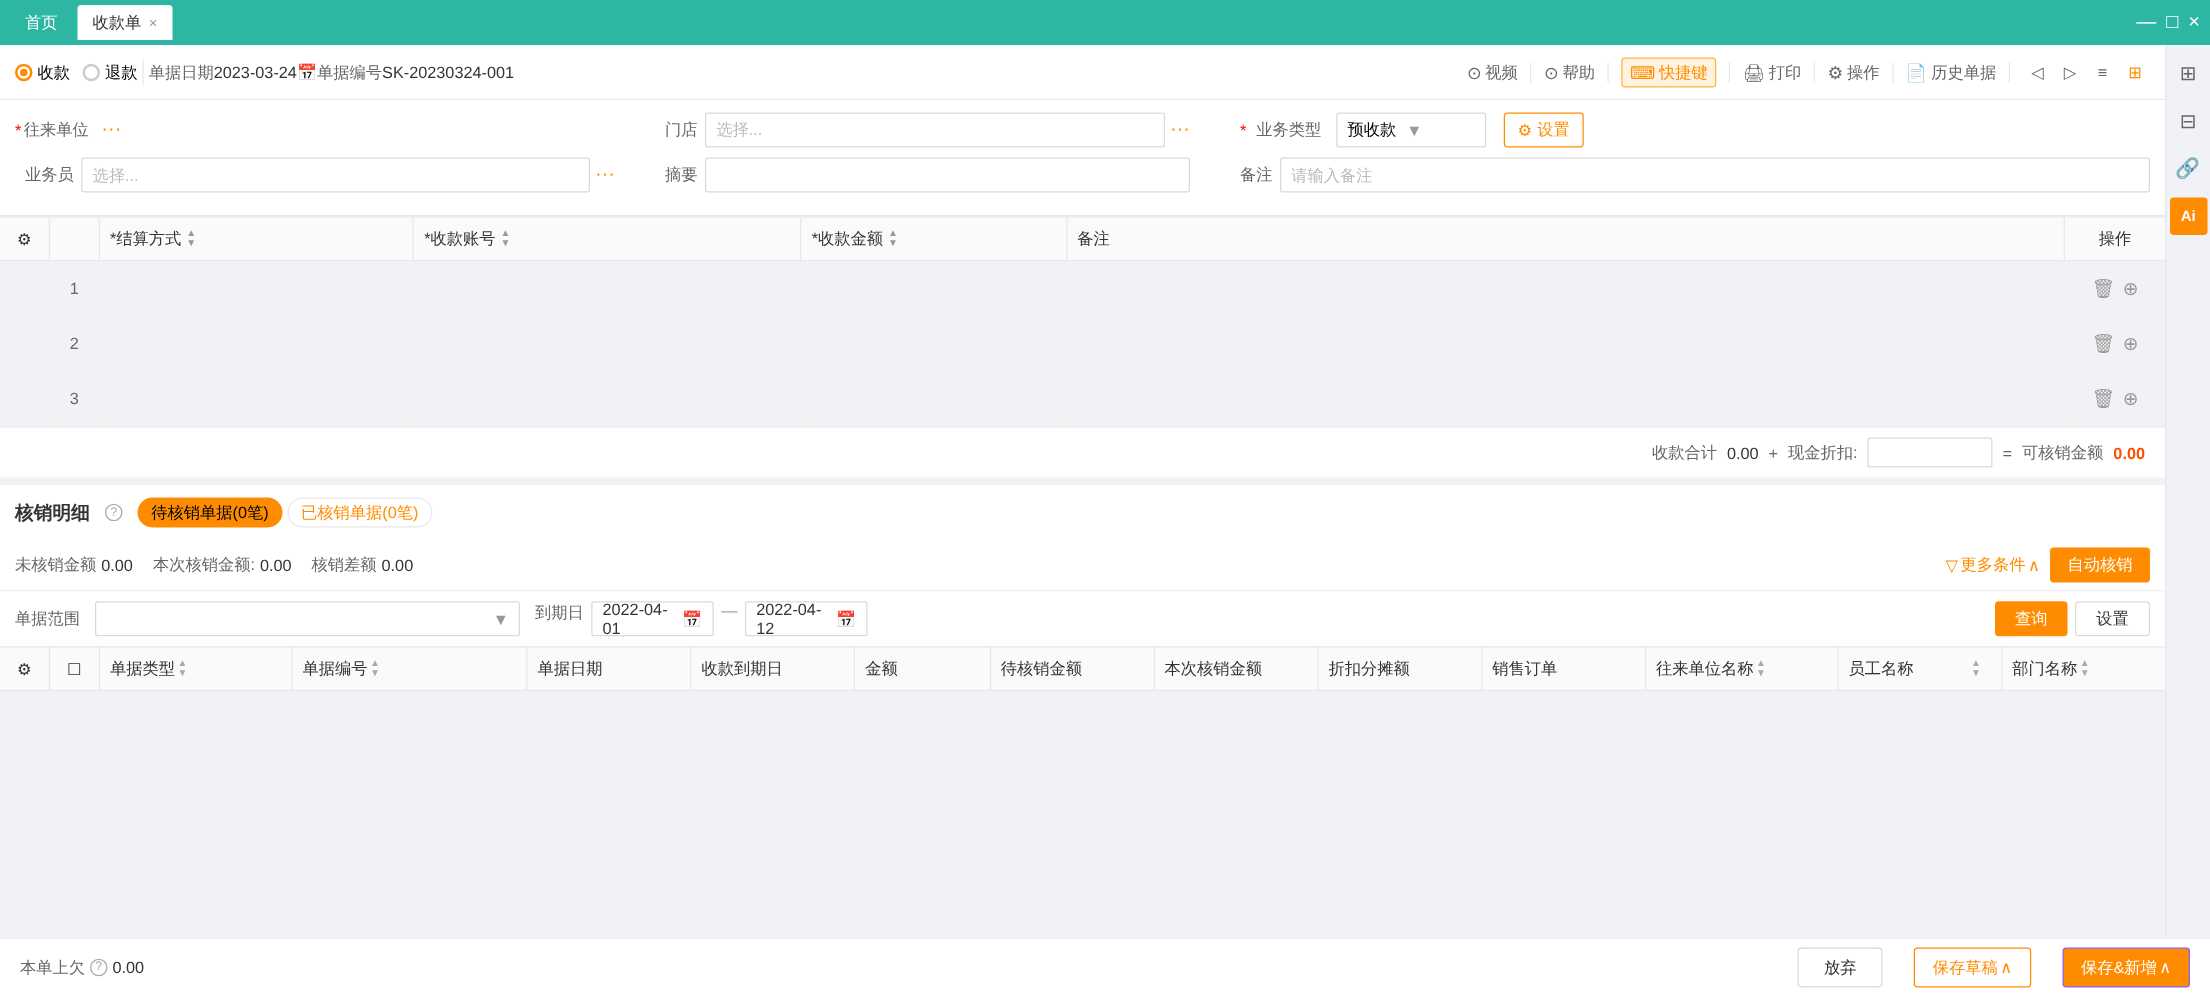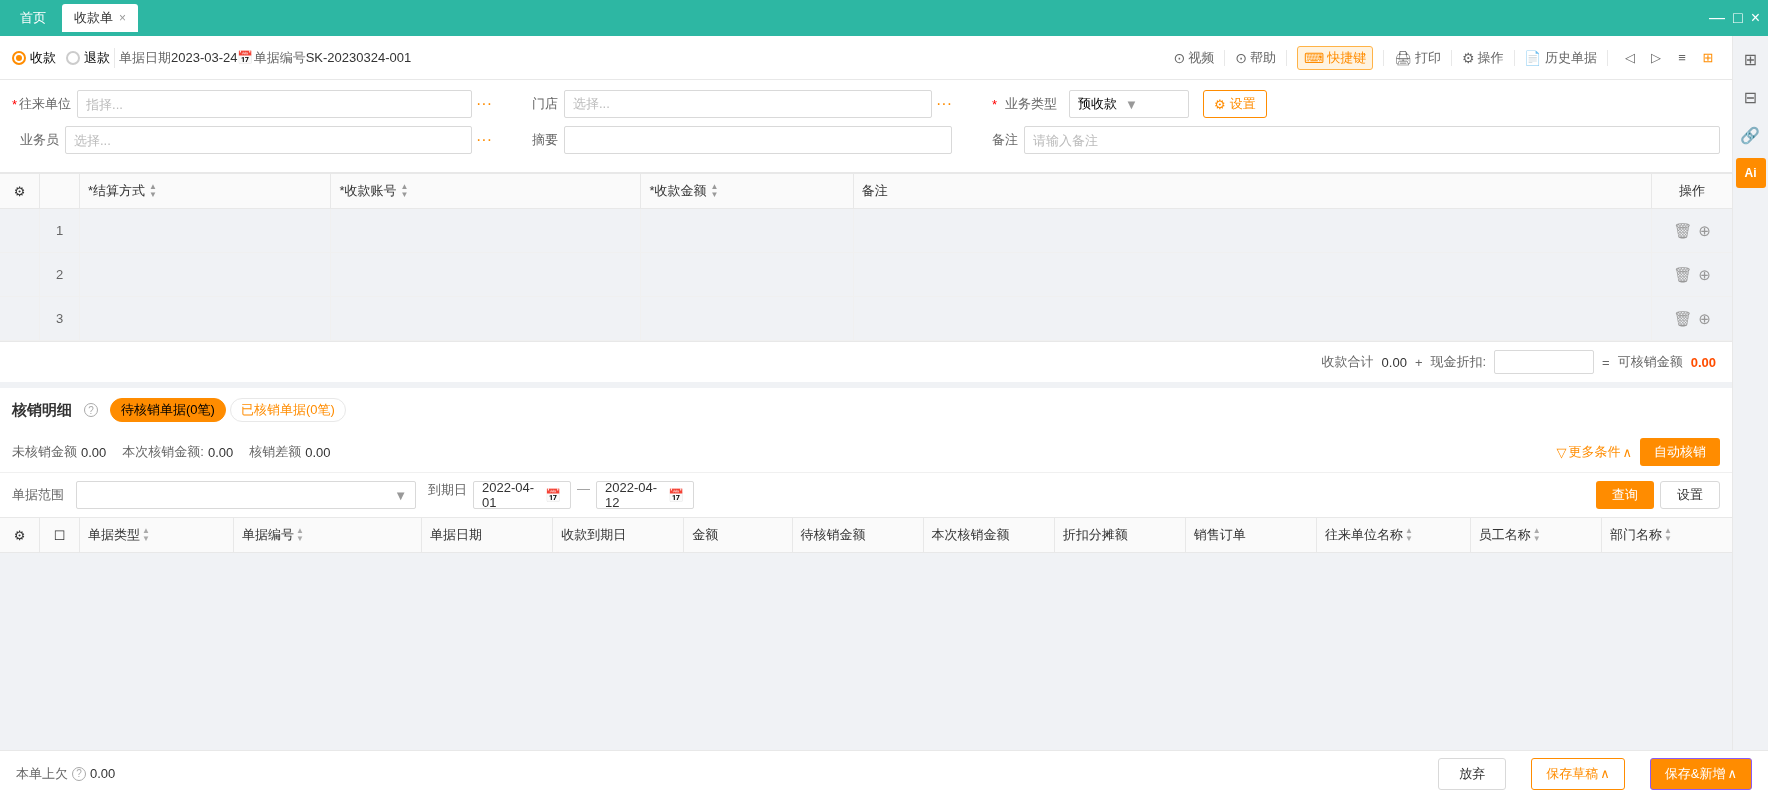--- a/index.html
+++ b/index.html
@@ -159,21 +159,21 @@
     .col-bill-type { flex: 1.2; }
     .col-bill-no { flex: 1.5; }
     .col-bill-date { flex: 1; }
     .col-rcv-date { flex: 1; }
     .col-amount2 { flex: 0.8; }
     .col-pending { flex: 1; }
     .col-this-time { flex: 1; }
     .col-discount { flex: 1; }
     .col-sales-order { flex: 1; }
     .col-from-unit { flex: 1.2; }
-    .col-staff { flex: 1; }
+    .col-staff { flex: 1; gap: 44px; }
     .col-dept { flex: 1; }
 
     
     .bottom-bar {
       display: flex; align-items: center; padding: 8px 16px; background: #fff; border-top: 1px solid #e8e8e8;
       position: fixed; bottom: 0; left: 0; width: 1768px; height: 46px;
     }
     .bottom-info { display: flex; align-items: center; gap: 4px; color: #666; }
     .bottom-info-value { color: #333; font-weight: 500; }
     .bottom-actions { margin-left: auto; display: flex; gap: 25px; }
@@ -284,21 +284,20 @@
       </div>
     </div>
 
     <div class="form-area">
 
       <div class="form-row">
 
         <div class="form-field" style="max-width:480px;">
           <span class="required-mark">*</span>
           <span class="form-field-label">往来单位</span>
-          <input class="form-input" type="text" placeholder="指择..." style="">
           <span class="ellipsis-btn">···</span>
         </div>
         <div style="flex:0 0 40px;"></div>
 
         <div class="form-field" style="max-width:420px;">
           <span class="form-field-label">门店</span>
           <div class="select-input">
             <span class="select-placeholder">选择...</span>
           </div>
           <span class="ellipsis-btn">···</span>

